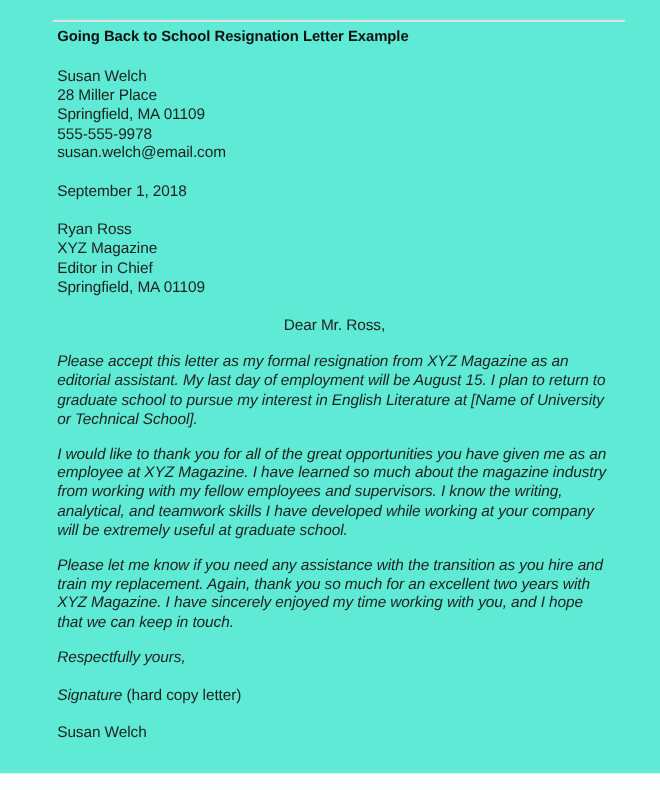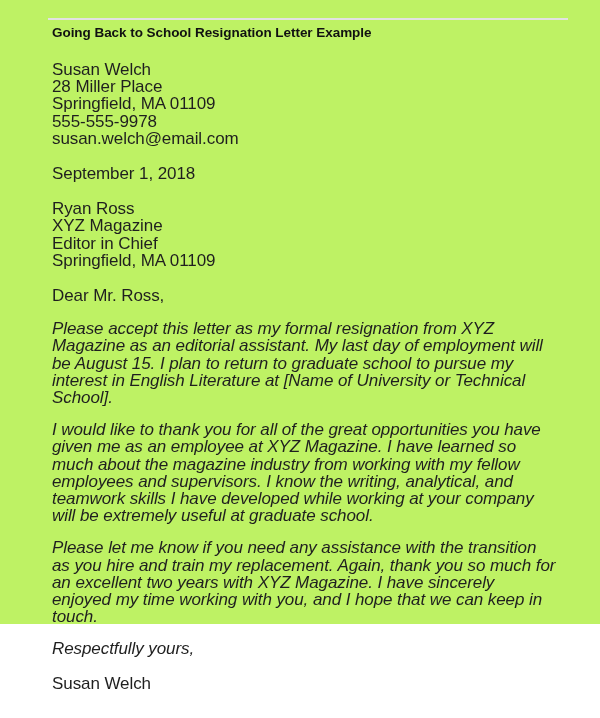--- a/index.html
+++ b/index.html
@@ -14,23 +14,23 @@
     font-family: "Liberation Sans", "DejaVu Sans", sans-serif;
     color: #1c1c1c;
     overflow: hidden;
     position: relative;
     -webkit-font-smoothing: antialiased;
   }
 
   .page {
     position: relative;
     width: 600px;
-    height: 624px;
+    height: 703px;
     box-sizing: border-box;
-    background: #bef264;
+    background: #5eead4;
   }
 
   
   .top-rule {
     position: absolute;
     left: 48px;
     top: 18px;
     width: 520px;
     height: 2px;
     background: #e2e2e2;
@@ -47,21 +47,21 @@
     font-size: 13.5px;
     font-weight: bold;
     line-height: 18px;
     letter-spacing: -0.05px;
     color: #111111;
     margin: 0 0 19px 0;
   }
 
   .block {
     margin: 0 0 17px 0;
-    font-size: 17px;
+    font-size: 14px;
     line-height: 17.2px;
     letter-spacing: -0.08px;
     color: #1f1f1f;
   }
 
   .block.address-block {
     margin-bottom: 18px;
   }
 
   .block.para {
@@ -69,20 +69,21 @@
     text-align: left;
     font-style: italic;
   }
 
   .block.date-line {
     margin-bottom: 18px;
   }
 
   .block.salutation {
     margin-bottom: 16px;
+    text-align: center;
   }
 
   .block.closing {
     margin-bottom: 17px;
     font-style: italic;
   }
 
   .block.signature-line {
     margin-bottom: 17px;
   }
@@ -135,19 +136,20 @@
     </div>
 
     <p class="block para">Please accept this letter as my formal resignation from XYZ Magazine as an editorial assistant. My last day of employment will be August 15. I plan to return to graduate school to pursue my interest in English Literature at [Name of University or Technical School].</p>
     <p class="block para">I would like to thank you for all of the great opportunities you have given me as an employee at XYZ Magazine. I have learned so much about the magazine industry from working with my fellow employees and supervisors. I know the writing, analytical, and teamwork skills I have developed while working at your company will be extremely useful at graduate school.</p>
     <p class="block para">Please let me know if you need any assistance with the transition as you hire and train my replacement. Again, thank you so much for an excellent two years with XYZ Magazine. I have sincerely enjoyed my time working with you, and I hope that we can keep in touch.</p>
 
     <div class="block closing">
       <span class="line">Respectfully yours,</span>
     </div>
 
+    <div class="block signature-line"><span class="sig-italic">Signature</span><span> (hard copy letter)</span></div>
 
     <div class="block signer">
       <span class="line">Susan Welch</span>
     </div>
 
   </div>
 </div>
 
 </body></html>

